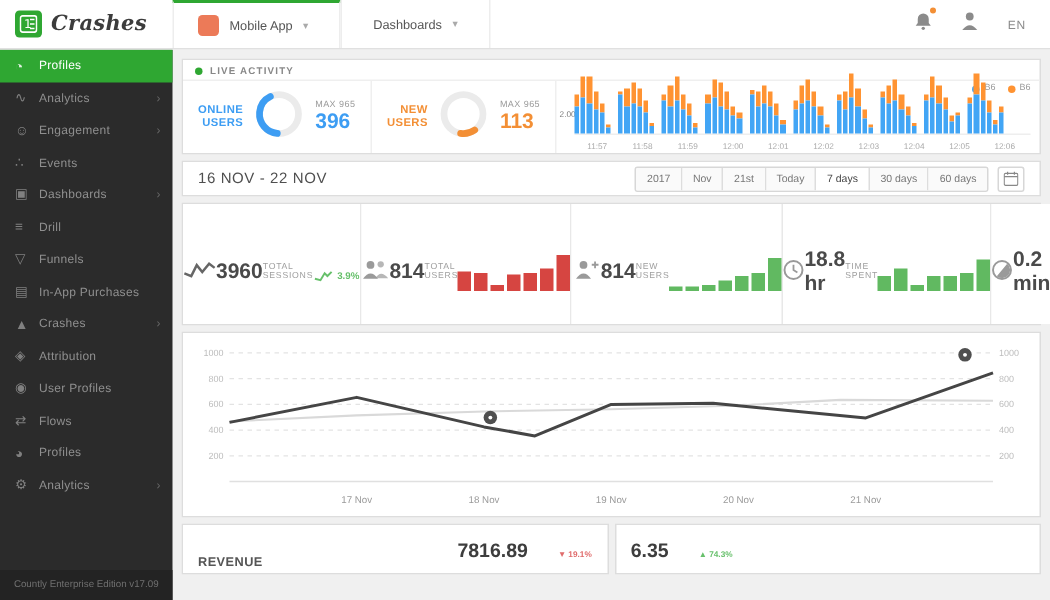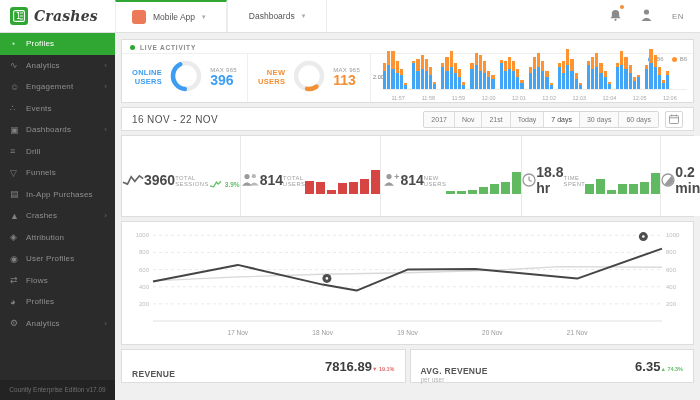--- a/index.html
+++ b/index.html
@@ -84,21 +84,21 @@
   .kpi-bars div{width:9px;}
   .kpi-trend{display:flex;align-items:center;gap:3px;margin-top:9px;font-size:6.5px;font-weight:bold;}
   
   .chart-panel{height:124px;padding:2px 4px;}
   
   .bottom-row{height:34px;display:flex;gap:4px;}
   .stat{flex:1;display:flex;align-items:center;justify-content:space-between;padding:0 10px;}
   .stat-l{display:flex;flex-direction:column;justify-content:flex-end;margin-top:16px;}
   .stat-label{font-size:8.5px;font-weight:bold;color:#555;letter-spacing:.3px;}
   .stat-sub{font-size:6.5px;color:#b3b3b3;}
-  .stat-r{display:flex;align-items:baseline;gap:0;}
+  .stat-r{display:flex;align-items:baseline;gap:20px;}
   .stat-value{font-size:13px;font-weight:bold;color:#3d3d3d;}
   .stat-trend{font-size:5.5px;font-weight:bold;}
   .up{color:#67c06b;} .down{color:#e06c6c;}
 </style>
 </head>
 <body>
 
 <div class="app">
 
   <div class="topbar">
@@ -698,24 +698,20 @@
         <div class="panel stat">
           <span class="stat-l">
             <span class="stat-label">REVENUE</span>
           </span>
           <span class="stat-r">
             <span class="stat-value">7816.89</span>
             <span class="stat-trend down">▼ 19.1%</span>
           </span>
         </div>
         <div class="panel stat">
-          <span class="stat-l">
-            <span class="stat-label">AVG. REVENUE</span>
-            <span class="stat-sub">per user</span>
-          </span>
           <span class="stat-r">
             <span class="stat-value">6.35</span>
             <span class="stat-trend up">▲ 74.3%</span>
           </span>
         </div>
       </div>
 
   </div>
 </div>
 

